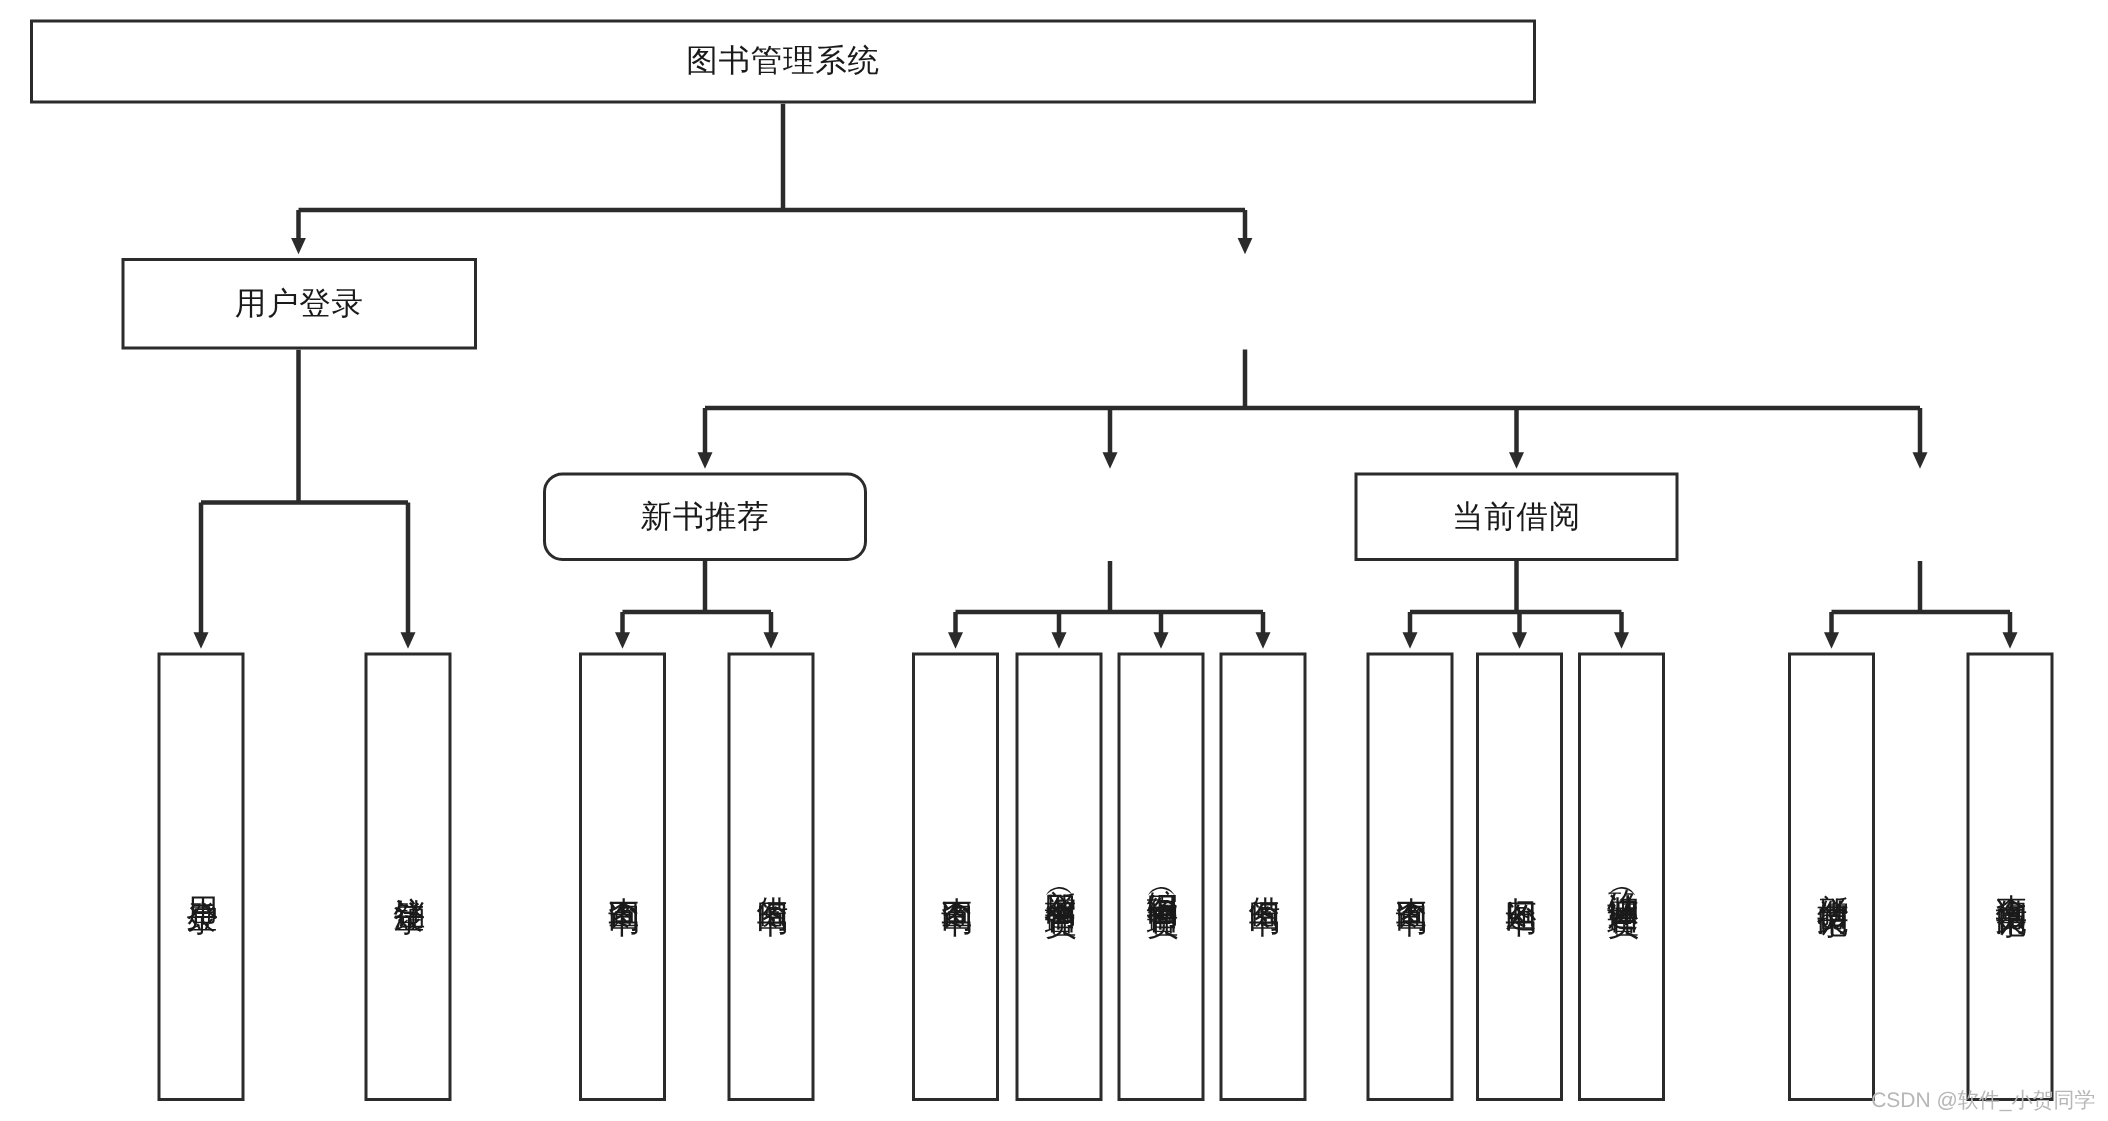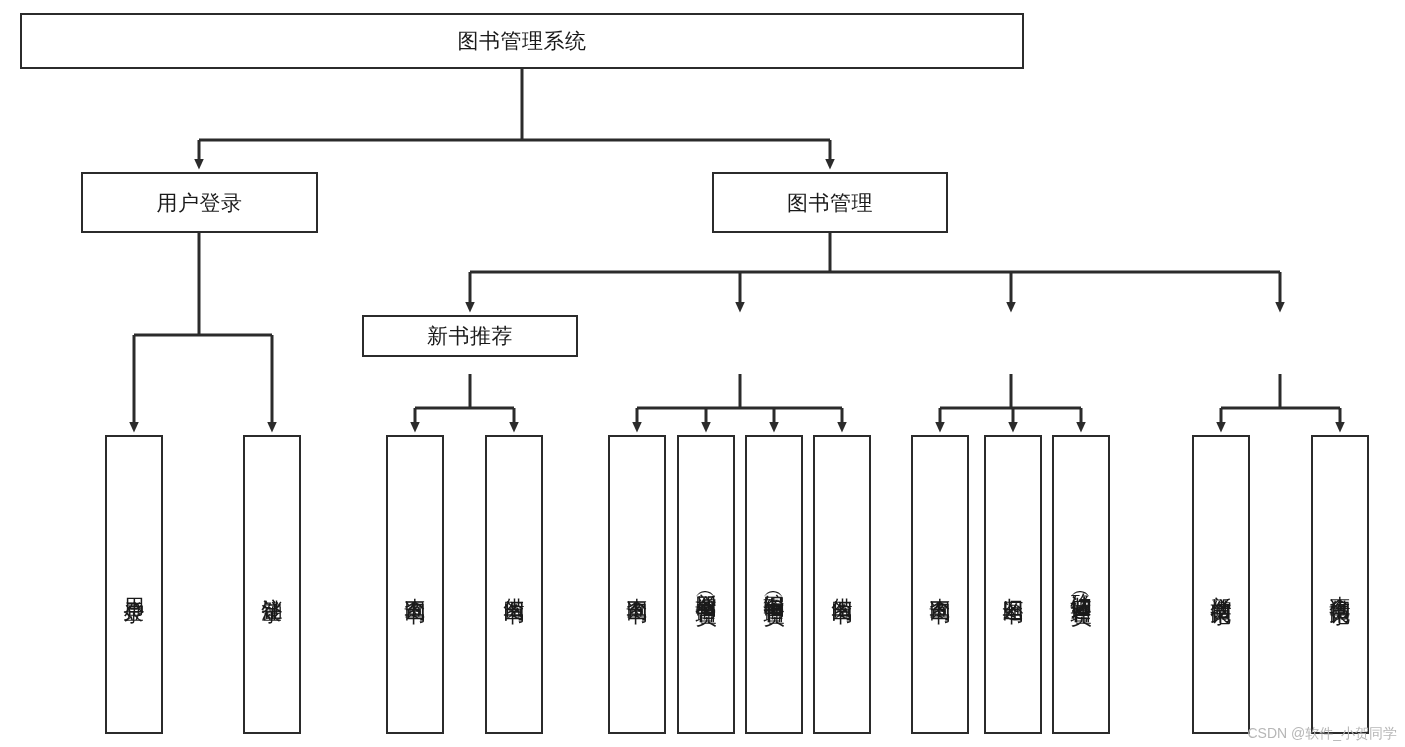--- a/index.html
+++ b/index.html
@@ -125,26 +125,26 @@
     </g>
   </svg>
 
   <div class="node horizontal" style="left:20px; top:13px; width:1004px; height:56px;">
     <span class="node-label">图书管理系统</span>
   </div>
 
   <div class="node horizontal" style="left:81px; top:172px; width:237px; height:61px;">
     <span class="node-label">用户登录</span>
   </div>
-  <div class="node horizontal" style="left:712px; top:172px; width:236px; height:61px;">
-    <span class="node-label">图书管理</span>
+
+  <div class="node horizontal" style="left:362px; top:315px; width:216px; height:59px;border-radius:13px;">
+    <span class="node-label">新书推荐</span>
   </div>
-
-  <div class="node horizontal" style="left:362px; top:315px; width:216px; height:42px;">
-    <span class="node-label">新书推荐</span>
+  <div class="node horizontal" style="left:903px; top:315px; width:216px; height:59px;">
+    <span class="node-label">当前借阅</span>
   </div>
 
   <div class="node vertical" style="left:105px; top:435px; width:58px; height:299px;">
     <span class="node-label">用户登录</span>
   </div>
   <div class="node vertical" style="left:243px; top:435px; width:58px; height:299px;">
     <span class="node-label">注销登录</span>
   </div>
 
   <div class="node vertical" style="left:386px; top:435px; width:58px; height:299px;">

